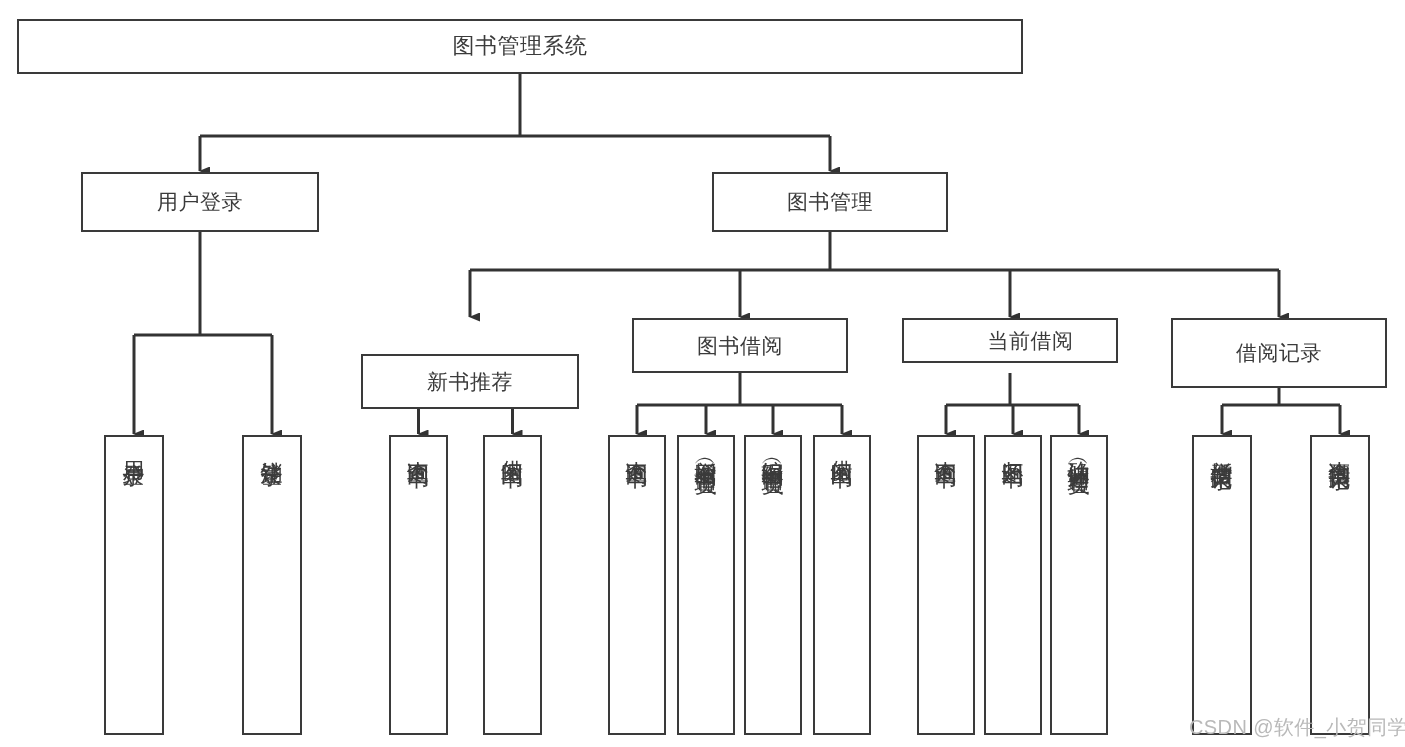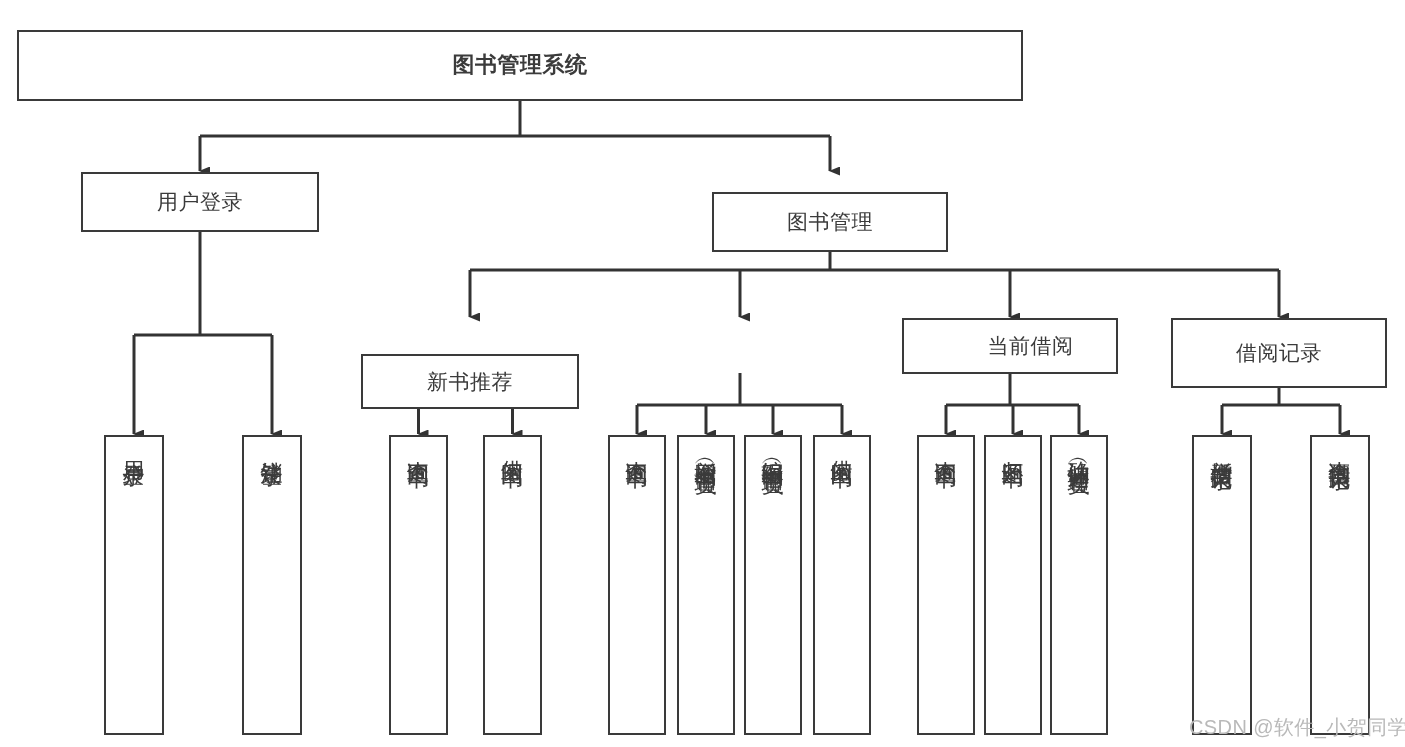--- a/index.html
+++ b/index.html
@@ -108,35 +108,38 @@
         <line x1="946" y1="405" x2="946" y2="434" stroke="#333333" stroke-width="3" marker-end="url(#arrowhead)"></line>
         <line x1="1013" y1="405" x2="1013" y2="434" stroke="#333333" stroke-width="3" marker-end="url(#arrowhead)"></line>
         <line x1="1079" y1="405" x2="1079" y2="434" stroke="#333333" stroke-width="3" marker-end="url(#arrowhead)"></line>
         <line x1="1279" y1="373" x2="1279" y2="405" stroke="#333333" stroke-width="3"></line>
         <line x1="1222" y1="405" x2="1340" y2="405" stroke="#333333" stroke-width="3"></line>
         <line x1="1222" y1="405" x2="1222" y2="434" stroke="#333333" stroke-width="3" marker-end="url(#arrowhead)"></line>
         <line x1="1340" y1="405" x2="1340" y2="434" stroke="#333333" stroke-width="3" marker-end="url(#arrowhead)"></line>
       </g>
   </svg>
 
-  <div class="node root horizontal" id="n-root" style="left: 17px; top: 30px; width: 1006px; height: 71px; font-weight: bold;">
+  <div class="node root horizontal" id="n-root" style="left: 17px; top: 19px; width: 1006px; height: 55px;">
     <span class="label">图书管理系统</span>
   </div>
 
   <div class="node horizontal" id="n-l1_user_login" style="left: 81px; top: 172px; width: 238px; height: 60px;">
     <span class="label">用户登录</span>
   </div>
-  <div class="node horizontal" id="n-l1_book_manage" style="left: 712px; top: 172px; width: 236px; height: 60px; margin-top: 20px;">
+  <div class="node horizontal" id="n-l1_book_manage" style="left: 712px; top: 172px; width: 236px; height: 60px;">
     <span class="label">图书管理</span>
   </div>
 
   <div class="node horizontal" id="n-l2_new_book" style="left: 361px; top: 318px; width: 218px; height: 55px; margin-top: 36px;">
     <span class="label">新书推荐</span>
   </div>
-  <div class="node horizontal" id="n-l2_current" style="left: 902px; top: 318px; width: 216px; height: 56px; padding-left: 41px;">
+  <div class="node horizontal" id="n-l2_borrow" style="left: 632px; top: 318px; width: 216px; height: 55px;">
+    <span class="label">图书借阅</span>
+  </div>
+  <div class="node horizontal" id="n-l2_current" style="left: 902px; top: 318px; width: 216px; height: 45px; padding-left: 41px;">
     <span class="label">当前借阅</span>
   </div>
   <div class="node horizontal" id="n-l2_record" style="left: 1171px; top: 318px; width: 216px; height: 70px;">
     <span class="label">借阅记录</span>
   </div>
 
   <div class="node vertical" id="n-leaf_user_login" style="left: 104px; top: 435px; width: 60px; height: 300px;">
     <span class="label">用户登录</span>
   </div>
   <div class="node vertical" id="n-leaf_user_logout" style="left: 242px; top: 435px; width: 60px; height: 300px;">

